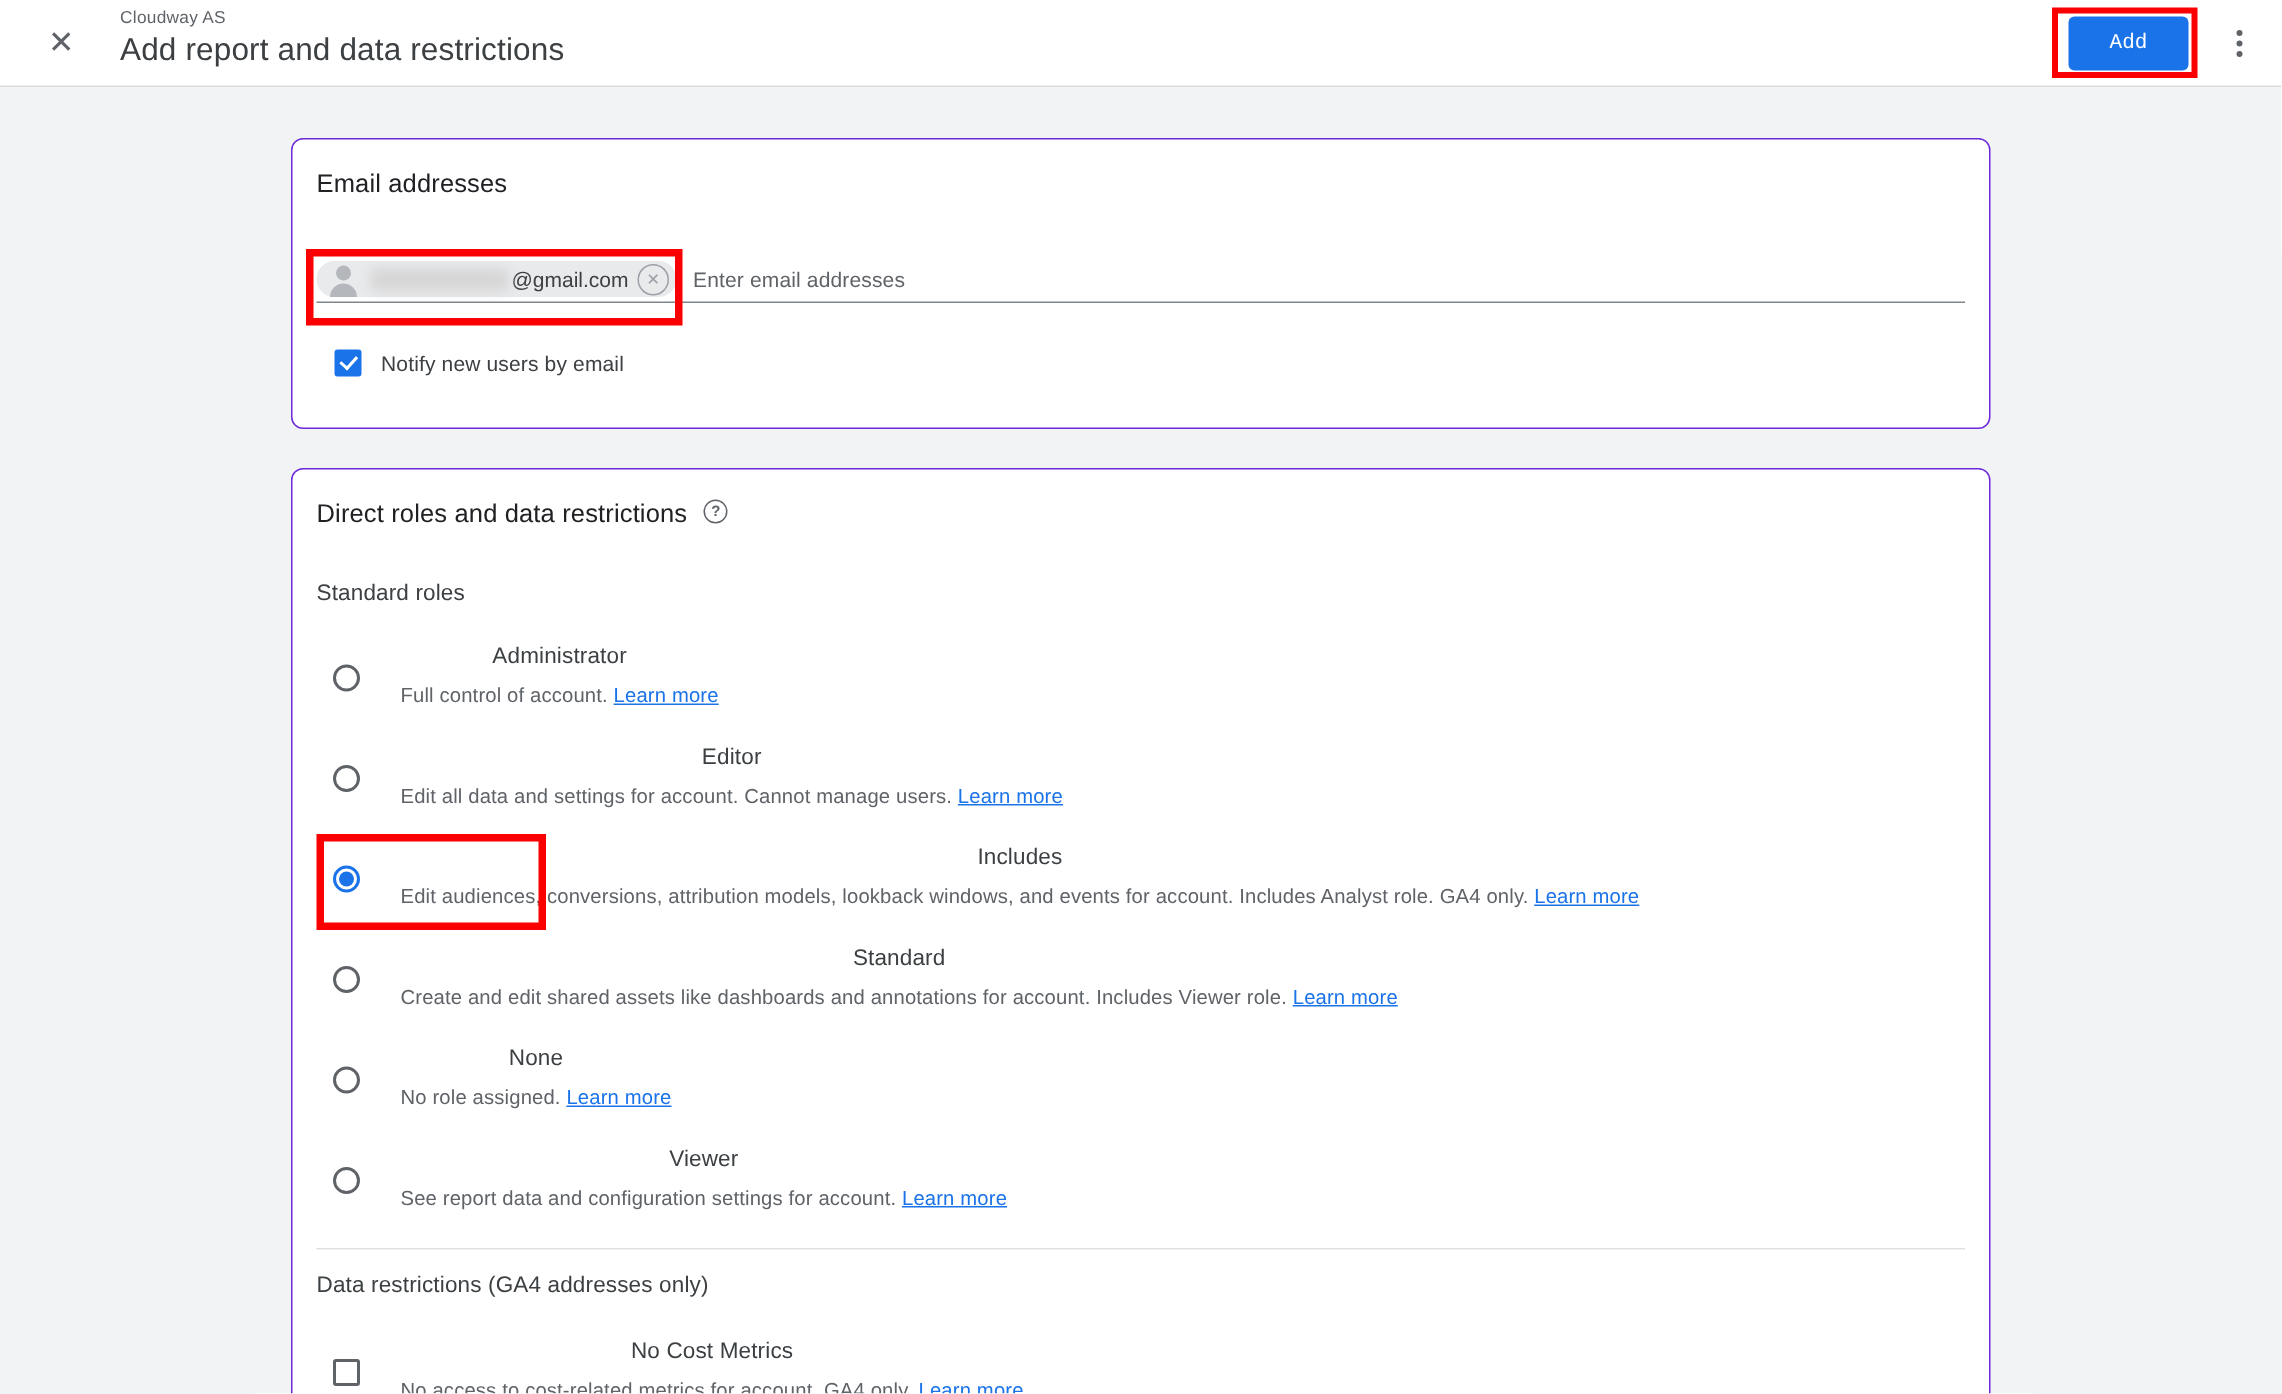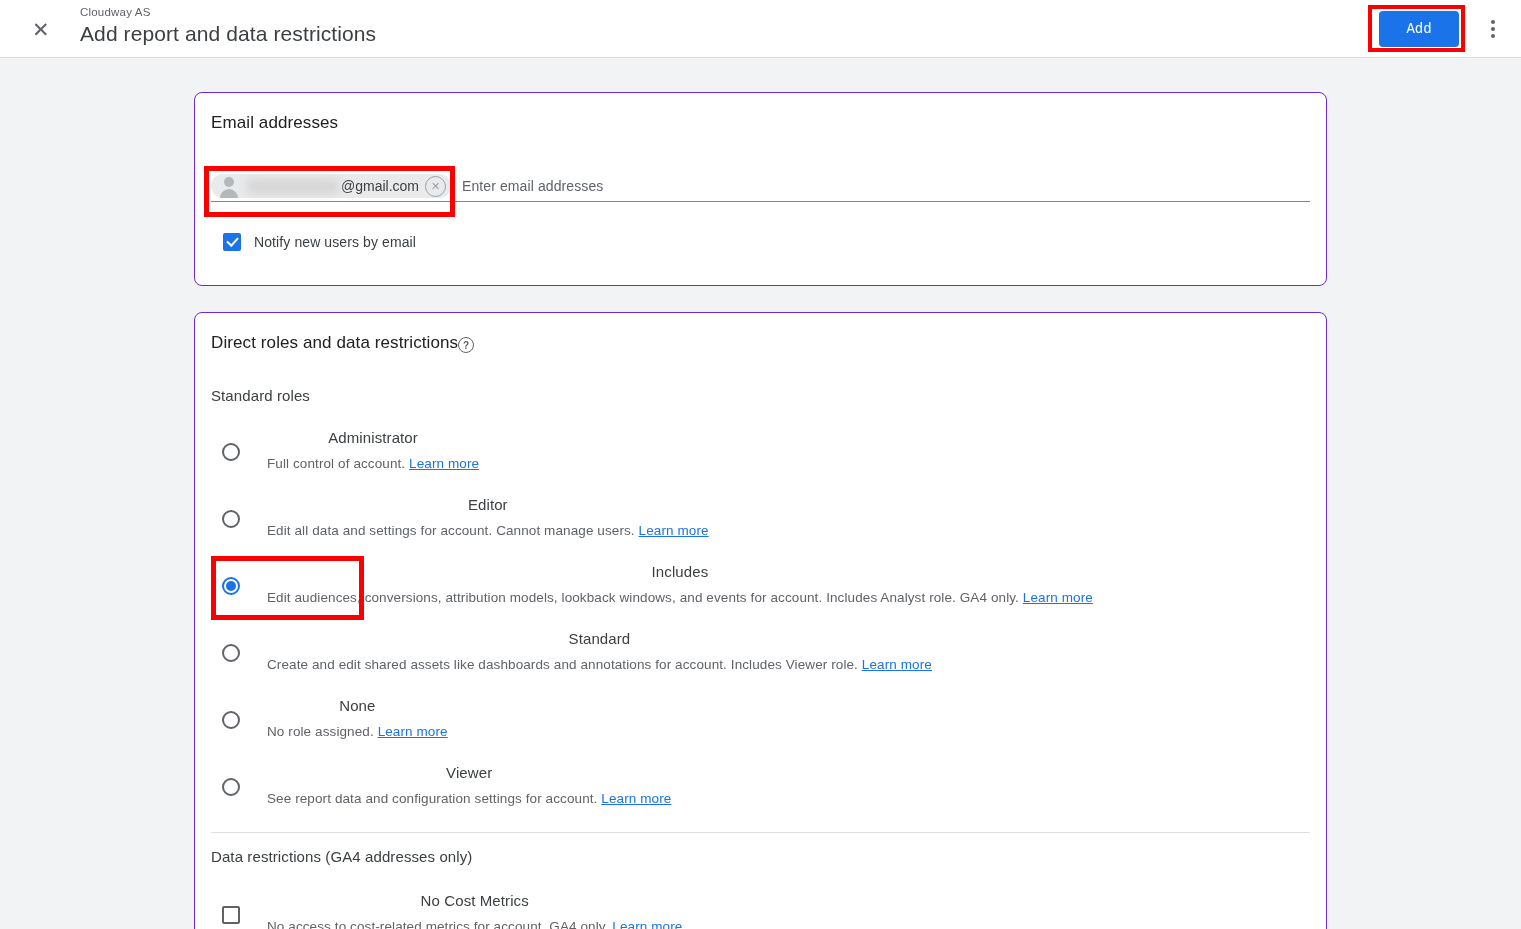--- a/index.html
+++ b/index.html
@@ -82,21 +82,21 @@
   .radio {
     width:18px; height:18px; border:2px solid #5f6368; border-radius:50%;
     position:relative; flex:none; cursor:pointer;
   }
   .radio.selected { border-color:#1a73e8; }
   .radio.selected::after {
     content:""; position:absolute; left:2px; top:2px; width:10px; height:10px;
     border-radius:50%; background:#1a73e8;
   }
   
-  .roles-title-row { display:flex; align-items:flex-end; }
+  .roles-title-row { display:flex; align-items:flex-start; gap:11px; }
   .help-icon {
     width:16px; height:16px; border:1.5px solid #5f6368; border-radius:50%;
     color:#5f6368; font-size:10px; font-weight:700;
     display:flex; align-items:center; justify-content:center; cursor:pointer;
   }
   .subheading { margin-top:34px; font-size:15px; color:#3c4043; letter-spacing:.1px; }
   .roles-list { margin-top:26px; }
   .role-row { display:flex; align-items:center; margin-bottom:24px; }
   .role-row .radio, .role-row .checkbox { margin-left:11px; }
   .role-text { margin-left:27px; }

